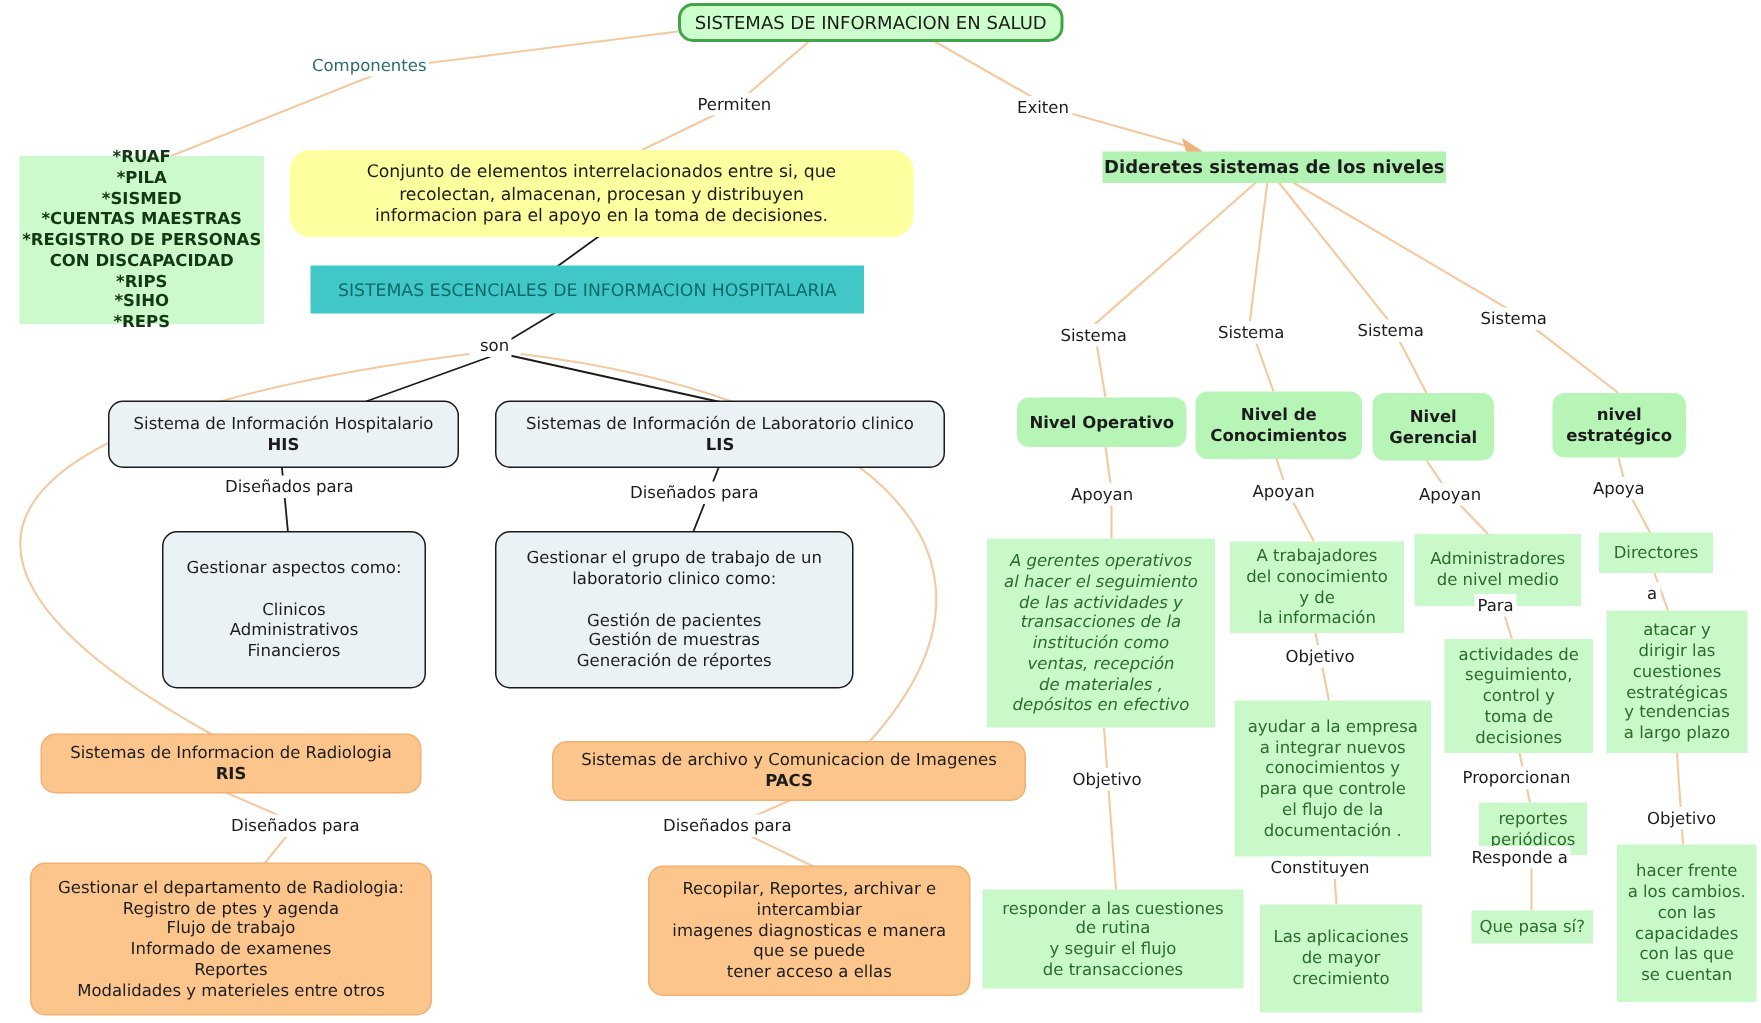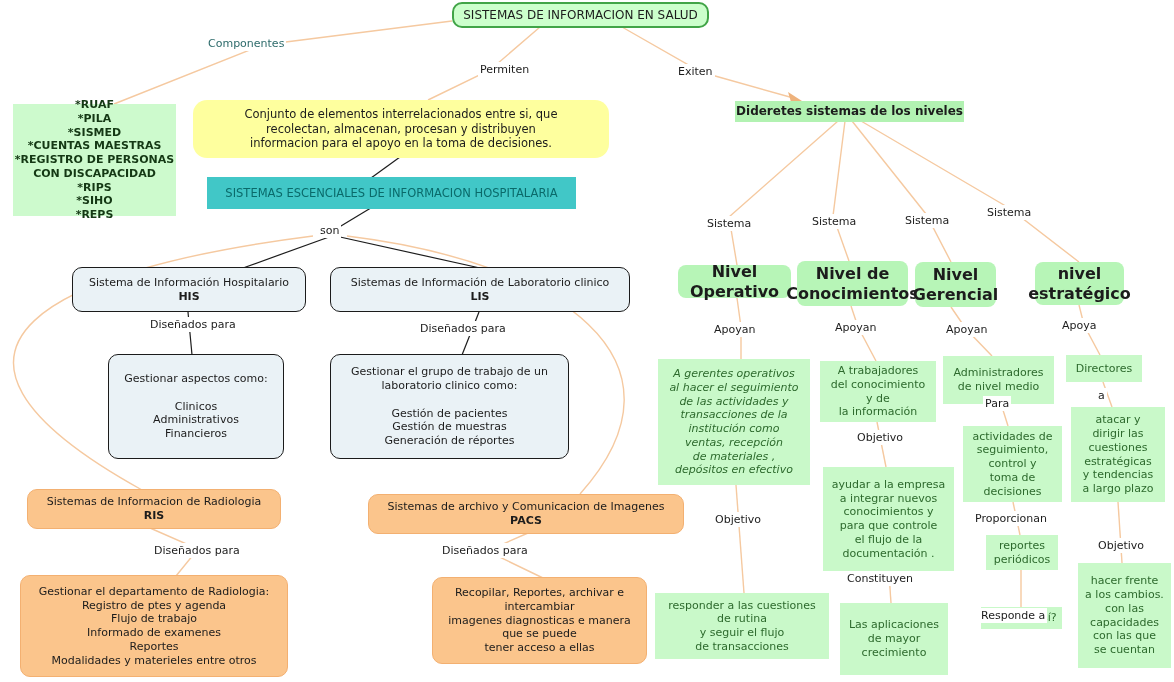--- a/index.html
+++ b/index.html
@@ -12,21 +12,21 @@
   .lbl{position:absolute;z-index:3;background:#ffffff;padding:0 2px;font-size:11px;
        color:#1c1c1c;white-space:nowrap;line-height:15px;}
   .lbl.tealtx{color:#2d6b6b;}
   .green-round{background:#ccffcc;border:2px solid #41a447;border-radius:10px;font-size:12px;}
   .green-rect{background:#cdfacd;font-weight:bold;color:#143814;}
   .yellow-round{background:#feff9e;border-radius:14px;font-size:11.5px;}
   .teal-rect{background:#41c7c7;color:#0a6a6a;font-size:11.5px;}
   .steel-round{background:#eaf2f6;border:1.5px solid #1b1b1b;border-radius:10px;}
   .orange-round{background:#fbc58c;border:1px solid #f3b071;border-radius:10px;}
   .green-head{background:#b2f2b2;font-weight:bold;font-size:12px;}
-  .green-level{background:#b7f5b7;border-radius:8px;font-weight:bold;font-size:16px;}
+  .green-level{background:#b7f5b7;border-radius:8px;font-weight:bold;font-size:11px;}
   .green-box{background:#c9f9c9;color:#2d6a2d;}
   .code{font-weight:bold;}
 </style>
 </head>
 <body>
 
 <div id="cmap">
 
   <svg class="wires" width="1174" height="682" viewBox="0 0 1174 682">
     <g stroke="#f5c9a0" stroke-width="1.4" fill="none">
@@ -246,37 +246,37 @@
   <div class="node green-box" style="left:1078px;top:563px;width:93px;height:105px;">
     <span>hacer frente
 a los cambios.
 con las
 capacidades
 con las que
 se cuentan</span>
   </div>
 
   <span class="lbl tealtx" style="left:206px;top:36px;">Componentes</span>
-  <span class="lbl" style="left:478px;top:62px;text-align:right;">Permiten</span>
+  <span class="lbl" style="left:463px;top:62px;text-align:right;">Permiten</span>
   <span class="lbl" style="left:676px;top:64px;">Exiten</span>
   <span class="lbl" style="left:318px;top:223px;">son</span>
   <span class="lbl" style="left:148px;top:317px;">Diseñados para</span>
   <span class="lbl" style="left:418px;top:321px;">Diseñados para</span>
   <span class="lbl" style="left:152px;top:543px;">Diseñados para</span>
   <span class="lbl" style="left:440px;top:543px;">Diseñados para</span>
   <span class="lbl" style="left:705px;top:216px;">Sistema</span>
   <span class="lbl" style="left:810px;top:214px;">Sistema</span>
   <span class="lbl" style="left:903px;top:213px;">Sistema</span>
   <span class="lbl" style="left:985px;top:205px;">Sistema</span>
   <span class="lbl" style="left:712px;top:322px;">Apoyan</span>
   <span class="lbl" style="left:833px;top:320px;">Apoyan</span>
   <span class="lbl" style="left:944px;top:322px;">Apoyan</span>
   <span class="lbl" style="left:1060px;top:318px;">Apoya</span>
   <span class="lbl" style="left:713px;top:512px;">Objetivo</span>
   <span class="lbl" style="left:855px;top:430px;">Objetivo</span>
   <span class="lbl" style="left:845px;top:571px;">Constituyen</span>
   <span class="lbl" style="left:983px;top:396px;">Para</span>
   <span class="lbl" style="left:973px;top:511px;">Proporcionan</span>
-  <span class="lbl" style="left:979px;top:608px;">Responde a</span>
+  <span class="lbl" style="left:979px;top:564px;">Responde a</span>
   <span class="lbl" style="left:1096px;top:388px;">a</span>
   <span class="lbl" style="left:1096px;top:538px;">Objetivo</span>
 
 </div>
 
 </body></html>

